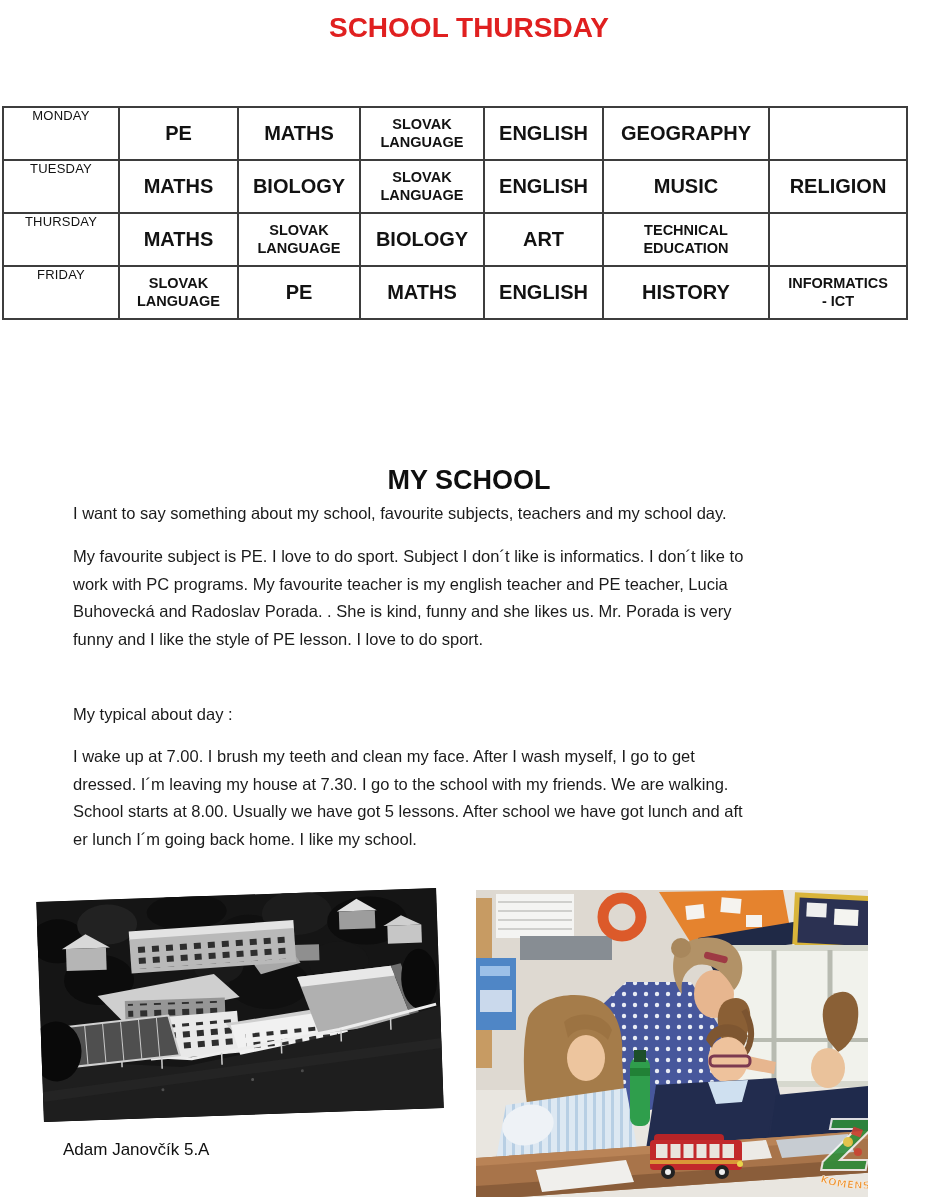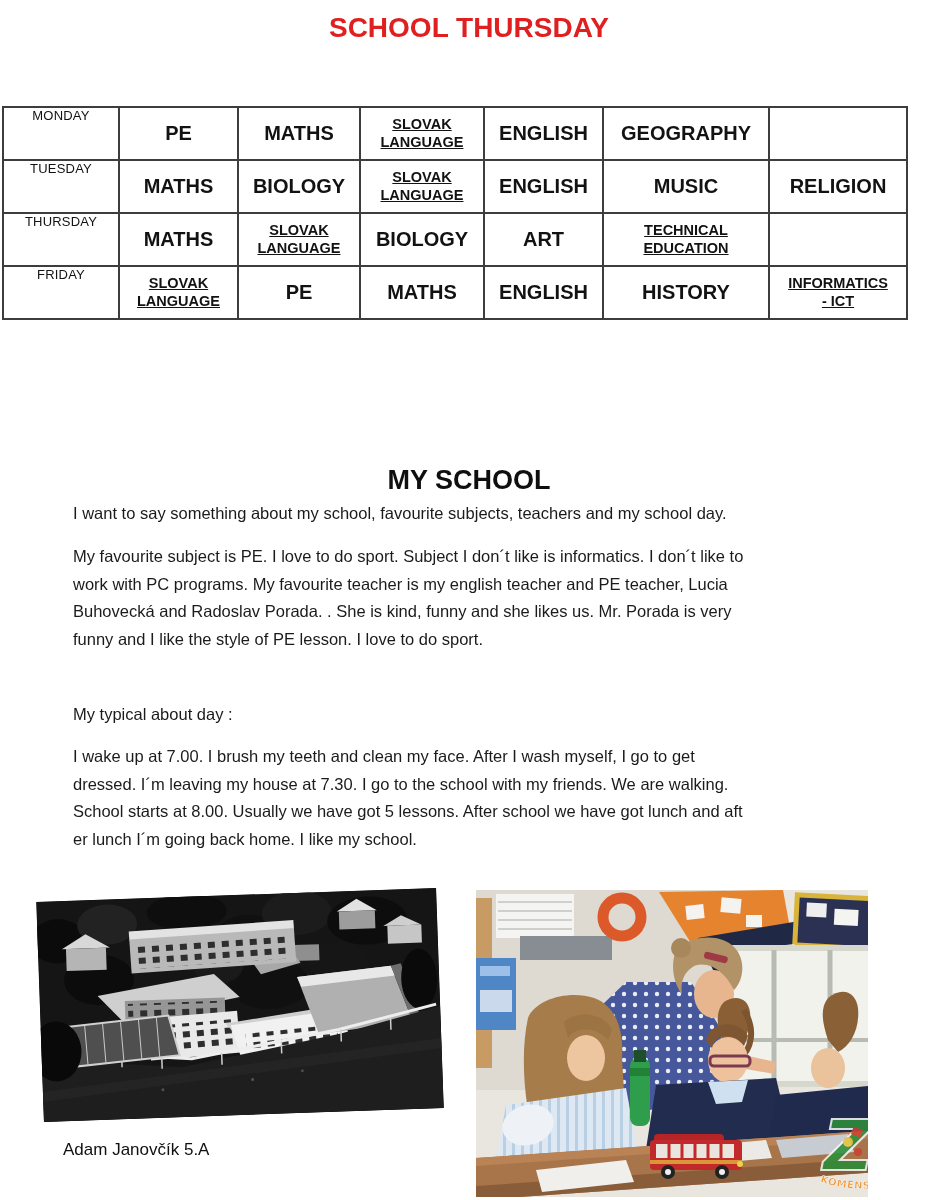--- a/index.html
+++ b/index.html
@@ -7,21 +7,21 @@
         font-family:"Liberation Sans",sans-serif;color:#1a1a1a;}
   .doc-title{position:absolute;top:12px;left:0;width:938px;text-align:center;
         font-size:28px;font-weight:bold;}
   table.schedule{position:absolute;left:2px;top:106px;width:904px;
         border-collapse:collapse;table-layout:fixed;}
   table.schedule td{border:2px solid #3d3d3d;height:53px;box-sizing:border-box;
         padding:0 2px;text-align:center;overflow:hidden;color:#121212;}
   td.day-cell{vertical-align:top;padding-top:4px;font-size:13px;font-weight:400;letter-spacing:.2px;}
   td.subject-cell{vertical-align:middle;font-weight:bold;font-size:20px;
         white-space:pre-line;line-height:1.18;}
-  td.subject-cell.small{font-size:14.5px;text-decoration:underline;}
+  td.subject-cell.small{font-size:14.5px;}
   .essay-heading{position:absolute;top:445px;left:0;width:938px;text-align:center;
         font-size:27px;font-weight:bold;color:#0f0f0f;margin-top:20px;}
   .para{position:absolute;left:73px;width:822px;margin:0;font-size:16.5px;
         line-height:27.5px;color:#1b1b1b;white-space:pre-line;}
   #p1{top:500px}#p2{top:543px}#p3{top:701px}#p4{top:743px}
   .photo-left{position:absolute;left:40px;top:895px;width:400px;height:220px;
         transform:rotate(-2deg);overflow:hidden;background:#111;}
   .photo-right{position:absolute;left:476px;top:890px;width:392px;height:307px;
         overflow:hidden;background:#fde047;}
   .caption{position:absolute;left:63px;top:1140px;font-size:17px;color:#101010;}

